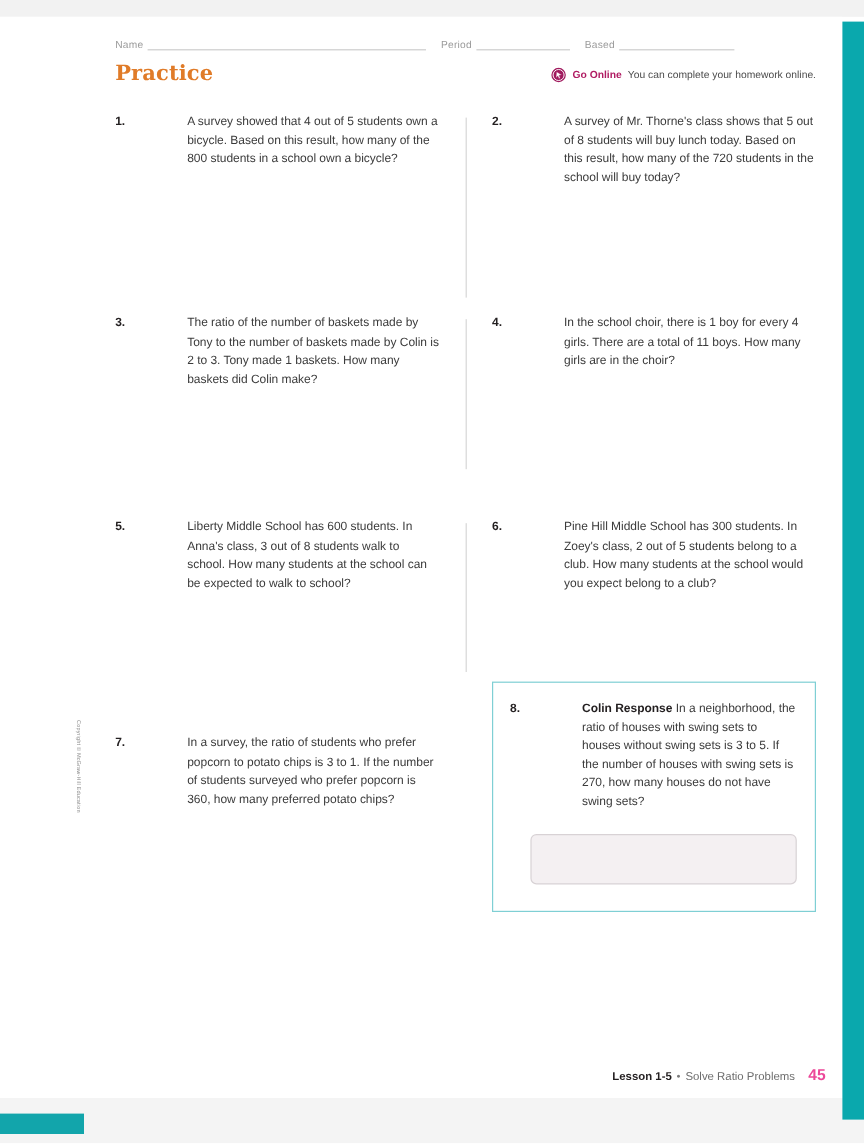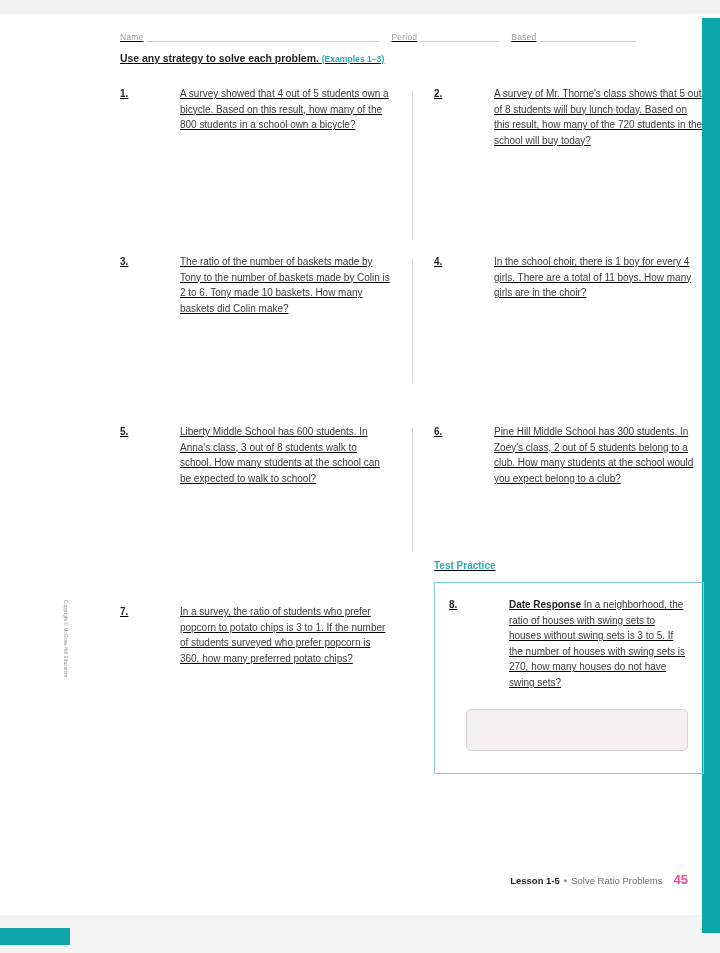--- a/index.html
+++ b/index.html
@@ -39,23 +39,22 @@
   }
   .sheet {
     position: absolute; left: 0; top: 14px;
     width: 702px; height: 901px;
     background: #ffffff;
   }
 
   
   .content {
     position: absolute;
-    left: 120px; top: 24px;
+    left: 96px; top: 24px;
     width: 584px;
-    text-decoration: underline;
   }
 
   
   .idline {
     display: flex;
     align-items: flex-end;
     gap: 0;
     height: 18px;
     margin-bottom: 10px;
   }
@@ -205,21 +204,21 @@
     white-space: nowrap;
     transform: rotate(90deg);
     transform-origin: 0 0;
     line-height: 1;
   }
 
   
   .footer {
     position: absolute;
     right: 32px;
-    bottom: 66px;
+    bottom: 50px;
     display: flex;
     align-items: baseline;
     gap: 4px;
     white-space: nowrap;
   }
   .f-lesson { font-size: 9.5px; font-weight: bold; color: #231f20; }
   .f-sep    { font-size: 9.5px; color: #7a7a7a; }
   .f-topic  { font-size: 9.5px; color: #6d6d6d; }
   .f-page   { font-size: 13px; font-weight: bold; color: #ec4899; margin-left: 7px; }
 </style>
@@ -242,25 +241,33 @@
       <span class="idlabel">Name</span>
       <span class="rule rule-name"></span>
       <span class="idspacer"></span>
       <span class="idlabel">Period</span>
       <span class="rule rule-period"></span>
       <span class="idspacer"></span>
       <span class="idlabel">Based</span>
       <span class="rule rule-date"></span>
     </div>
 
-
-    <div class="directions">
-      <span>Use any strategy to solve each problem.</span>
-      <span class="examples">(Examples 1–3)</span>
-    </div>
+    <div class="title-row">
+      <div class="practice-title">Practice</div>
+      <div class="goonline">
+        <svg class="go-icon" viewBox="0 0 26 26">
+          <circle cx="13" cy="13" r="12" fill="#a01a5e"></circle>
+          <circle cx="13" cy="13" r="9.2" fill="none" stroke="#ffffff" stroke-width="1.6"></circle>
+          <path d="M9.6 7.4 L18.4 12.8 L13.9 13.6 L15.8 18.2 L13.6 19.1 L11.7 14.5 L8.6 17.6 Z" fill="#ffffff" stroke="#a01a5e" stroke-width="0.7"></path>
+        </svg>
+        <span class="go-label">Go Online</span>
+        <span>You can complete your homework online.</span>
+      </div>
+    </div>
+
 
     <div class="prow row1">
       <div class="pcol">
         <div class="problem">
           <span class="pnum">1.</span>
           <span class="ptext">A survey showed that 4 out of 5 students own a bicycle. Based on this result, how many of the 800 students in a school own a bicycle?</span>
         </div>
       </div>
       <div class="pcol right">
         <div class="divider" style="height:150px"></div>
@@ -268,21 +275,21 @@
           <span class="pnum">2.</span>
           <span class="ptext">A survey of Mr. Thorne's class shows that 5 out of 8 students will buy lunch today. Based on this result, how many of the 720 students in the school will buy today?</span>
         </div>
       </div>
     </div>
 
     <div class="prow row2">
       <div class="pcol">
         <div class="problem">
           <span class="pnum">3.</span>
-          <span class="ptext">The ratio of the number of baskets made by Tony to the number of baskets made by Colin is 2 to 6. Tony made 10 baskets. How many baskets did Colin make?</span>
+          <span class="ptext">The ratio of the number of baskets made by Tony to the number of baskets made by Colin is 2 to 3. Tony made 1 baskets. How many baskets did Colin make?</span>
         </div>
       </div>
       <div class="pcol right">
         <div class="divider" style="height:125px"></div>
         <div class="problem">
           <span class="pnum">4.</span>
           <span class="ptext">In the school choir, there is 1 boy for every 4 girls. There are a total of 11 boys. How many girls are in the choir?</span>
         </div>
       </div>
     </div>
@@ -304,26 +311,25 @@
     </div>
 
     <div class="prow">
       <div class="pcol" style="padding-top:44px">
         <div class="problem">
           <span class="pnum">7.</span>
           <span class="ptext">In a survey, the ratio of students who prefer popcorn to potato chips is 3 to 1. If the number of students surveyed who prefer popcorn is 360, how many preferred potato chips?</span>
         </div>
       </div>
       <div class="pcol right">
-        <div class="tp-heading">Test Practice</div>
         <div class="tp-box">
           <div class="problem">
             <span class="pnum">8.</span>
             <span class="ptext">
-              <b>Date Response</b>
+              <b>Colin Response</b>
               <span>In a neighborhood, the ratio of houses with swing sets to houses without swing sets is 3 to 5. If the number of houses with swing sets is 270, how many houses do not have swing sets?</span>
             </span>
           </div>
           <div class="answer-box" placeholder=""></div>
         </div>
       </div>
     </div>
 
   </div>
 

